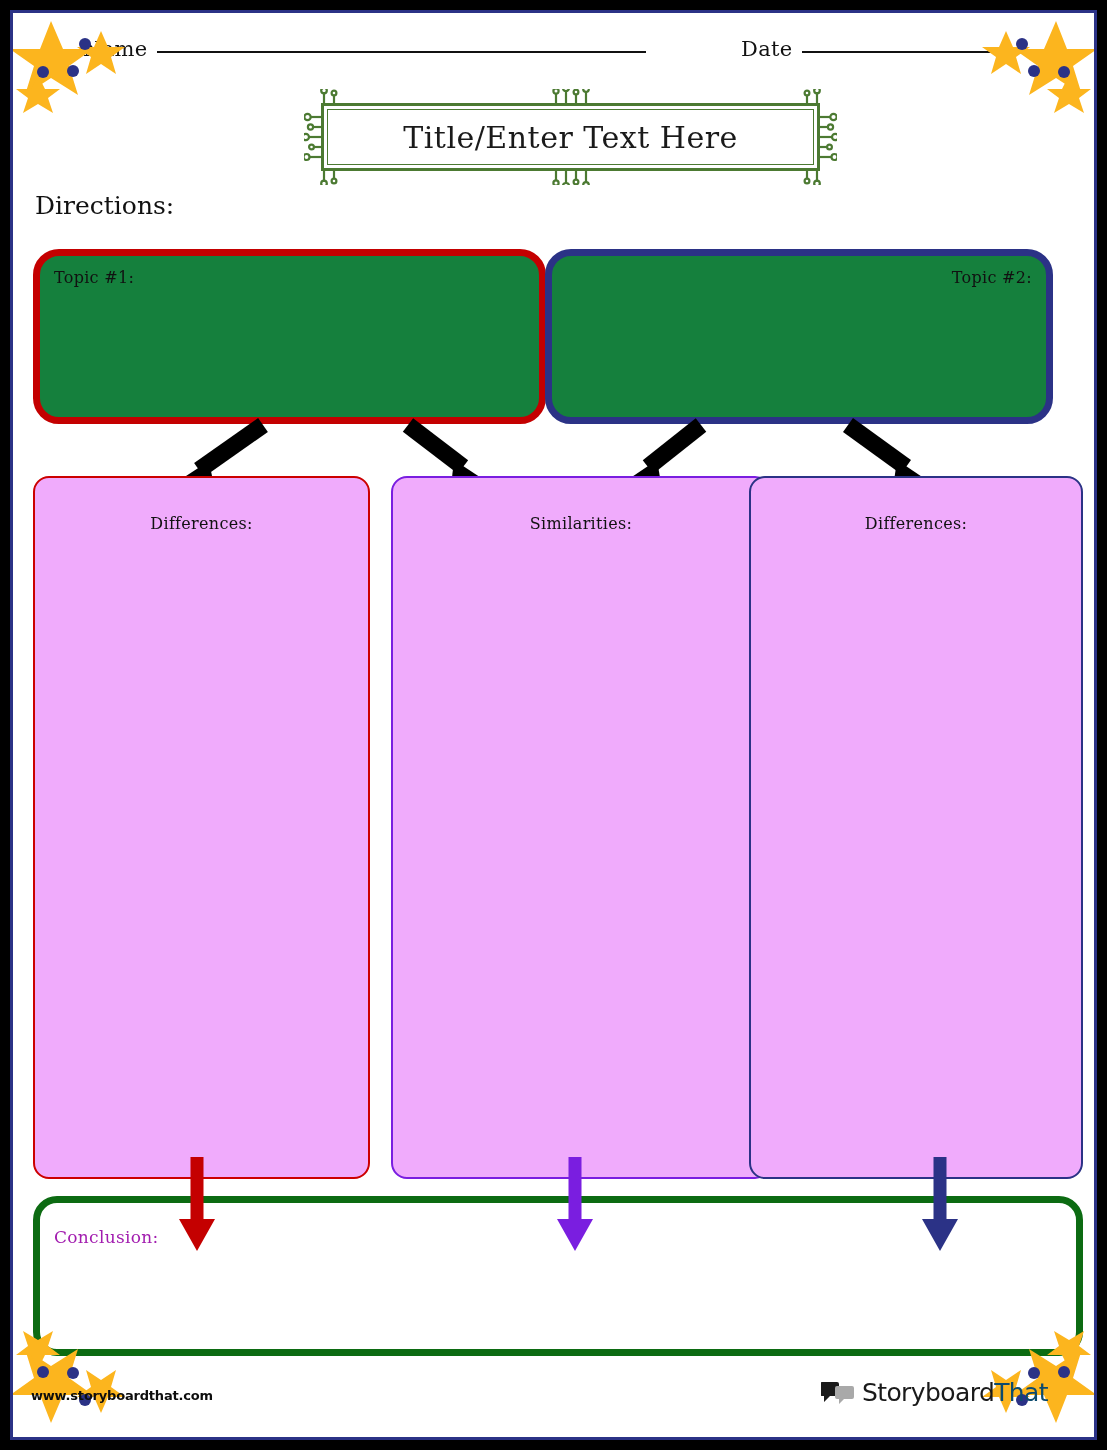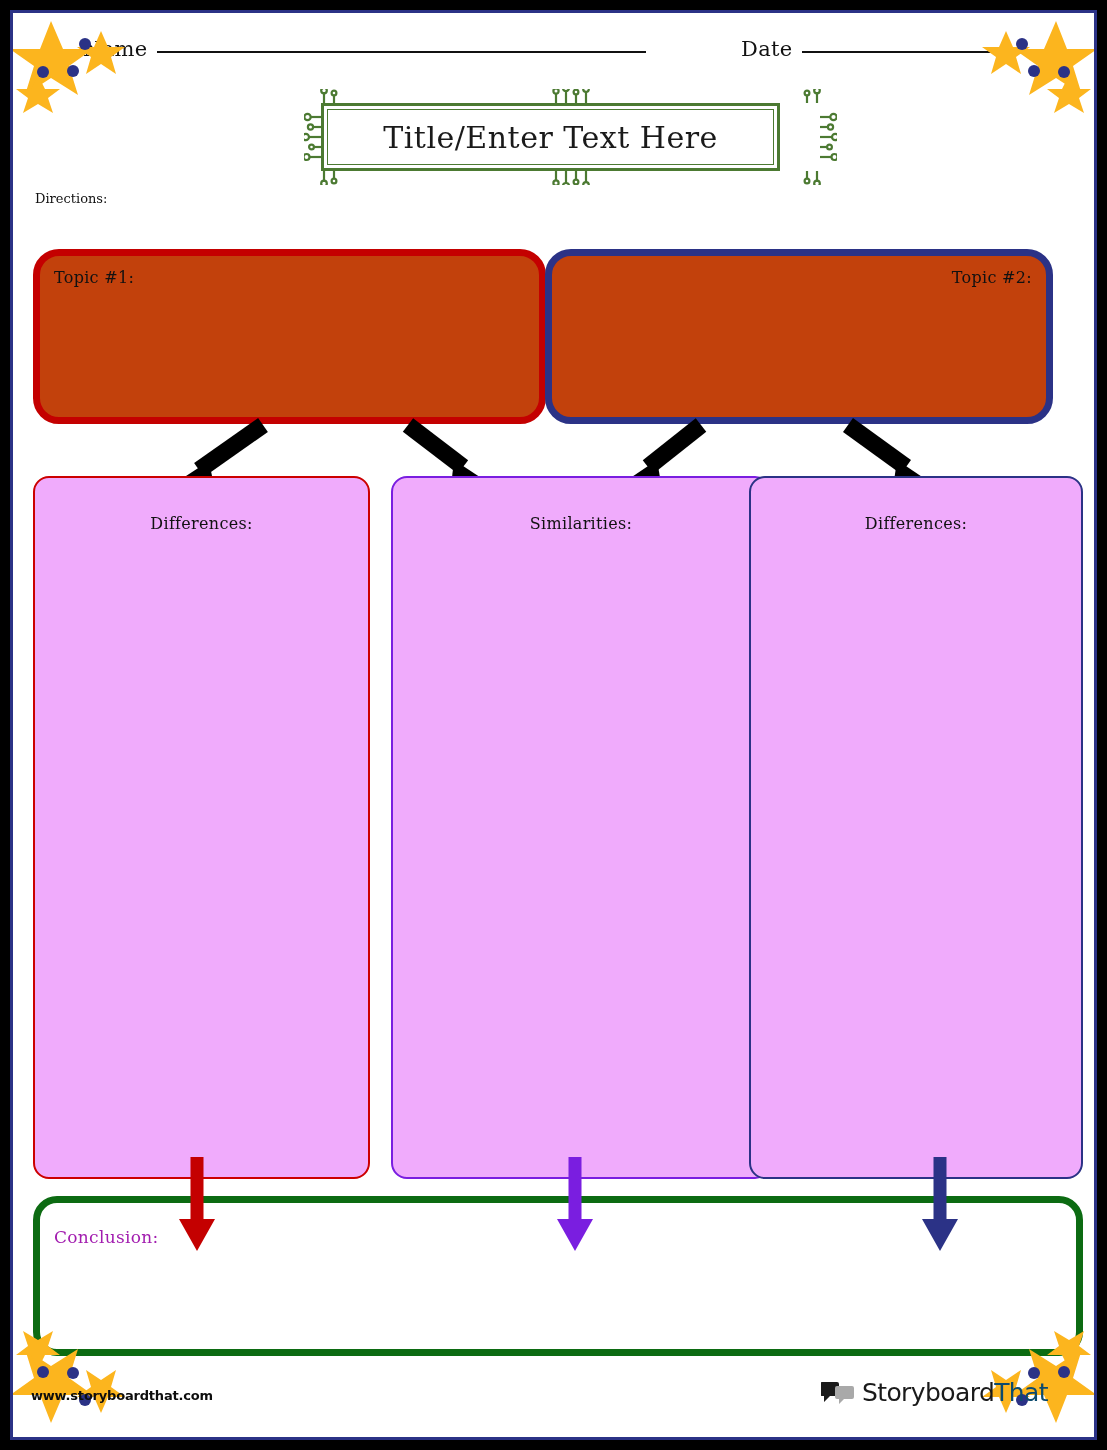--- a/index.html
+++ b/index.html
@@ -61,21 +61,21 @@
 
   
   .title-wrap {
     position: absolute;
     left: 291px; top: 76px;
     width: 533px; height: 96px;
   }
   .title-plate {
     position: absolute;
     left: 17px; top: 14px;
-    width: 459px; height: 68px;
+    width: 499px; height: 68px;
     border: 3px solid #4c7a32;
     background: #fff;
     display: flex;
     align-items: center;
     justify-content: center;
   }
   .title-plate::after {      
     content: "";
     position: absolute;
     left: 3px; top: 3px; right: 3px; bottom: 3px;
@@ -95,31 +95,31 @@
     left: 0; top: 0;
     width: 533px; height: 96px;
     pointer-events: none;
   }
 
   
   .directions {
     position: absolute;
     left: 22px; top: 178px;
     font-family: "DejaVu Serif", serif;
-    font-size: 13px;
+    font-size: 25px;
     color: #111;
   }
 
   
   .topic-box {
     position: absolute;
     top: 236px;
     height: 175px;
     border-radius: 26px;
-    background: #c2410c;
+    background: #15803d;
   }
   .topic-1 {
     left: 20px;  width: 513px;
     border: 7px solid #c40000;
   }
   .topic-2 {
     left: 532px; width: 508px;
     border: 7px solid #2b3286;
   }
   .topic-label {

